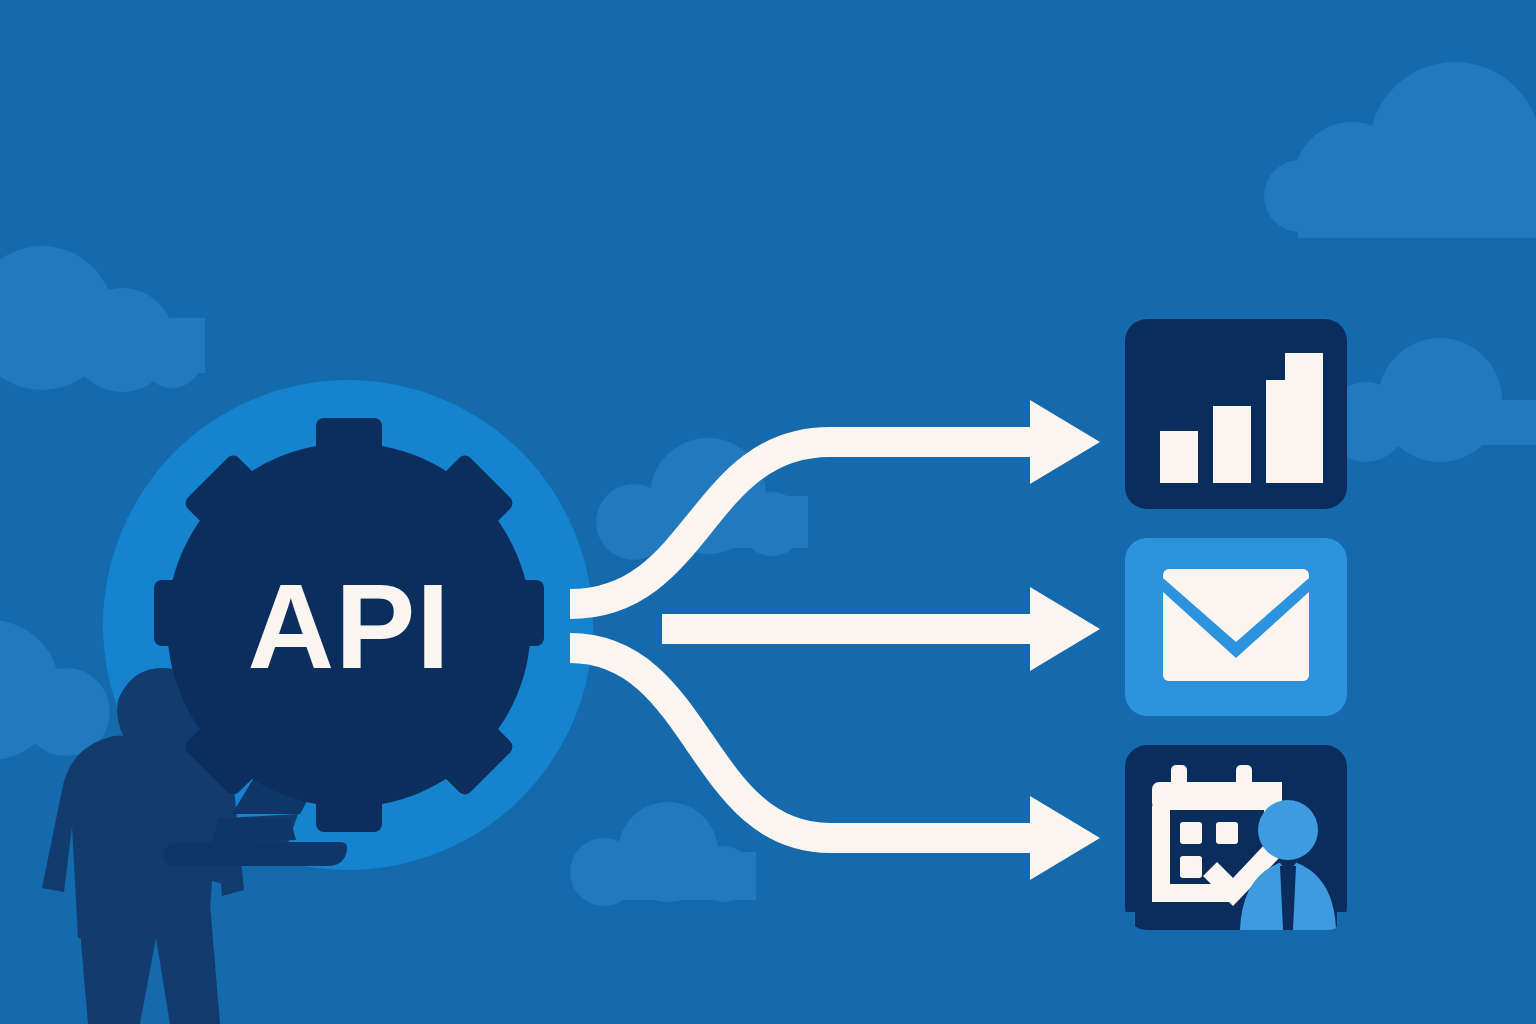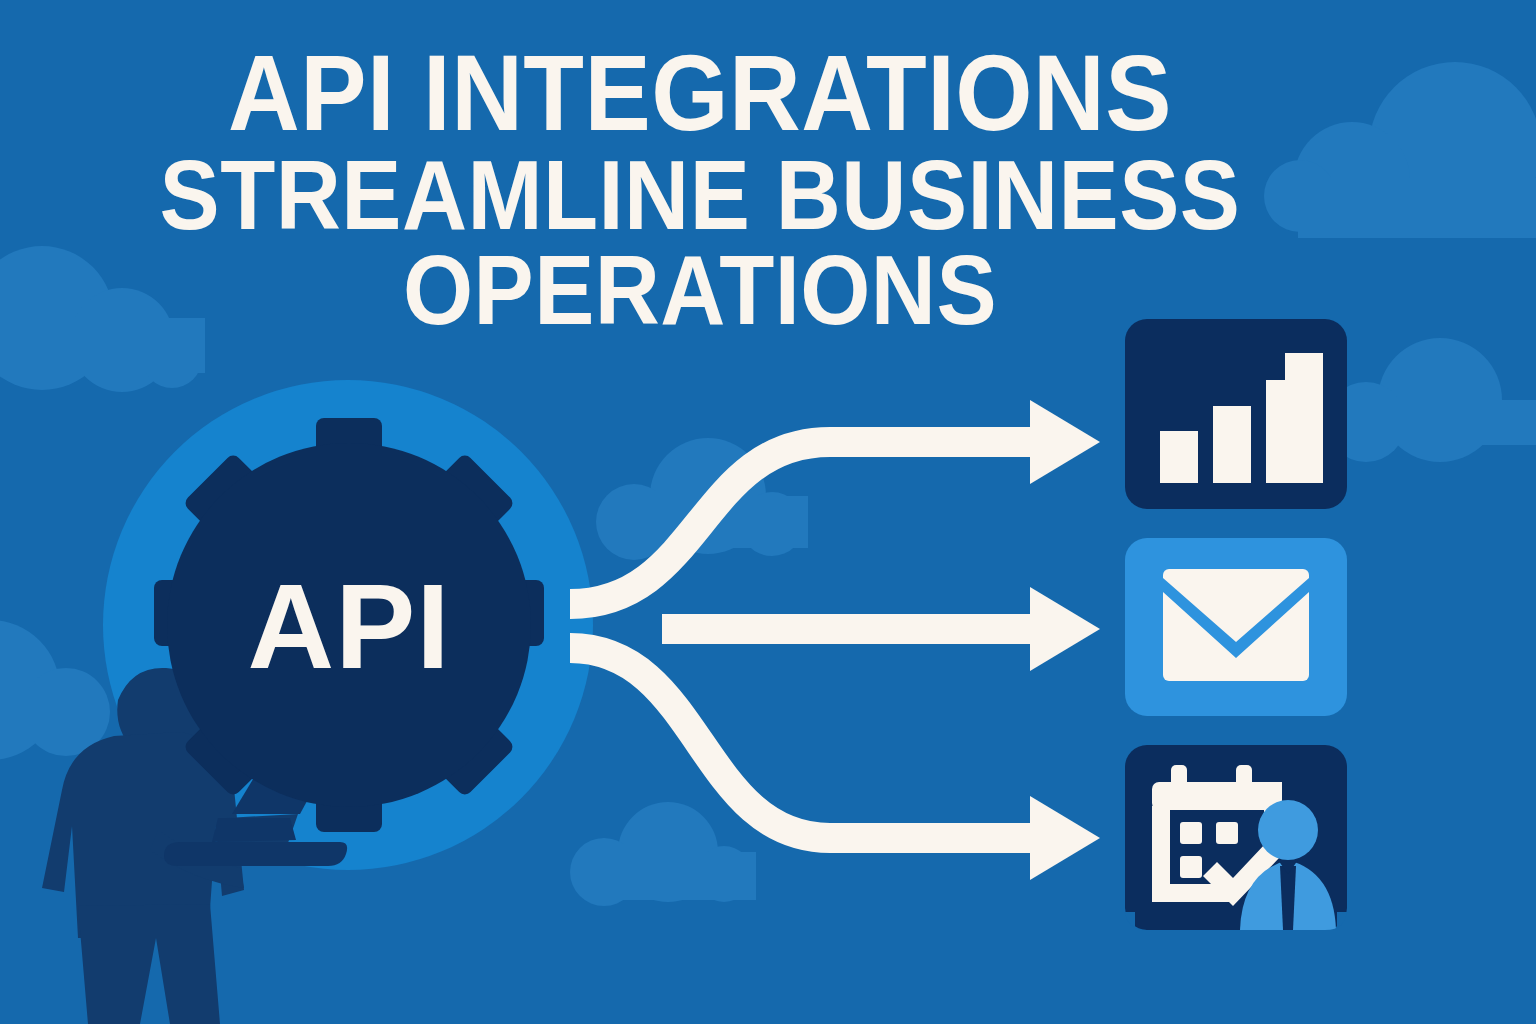--- a/index.html
+++ b/index.html
@@ -103,25 +103,20 @@
       </g>
 
       <g>
         <circle cx="-10" cy="690" r="70"></circle>
         <circle cx="66" cy="712" r="44"></circle>
         <rect x="-70" y="690" width="150" height="46"></rect>
       </g>
     </g>
   </svg>
 
-  <div id="headline">
-    <span class="hl-line" id="hl-1">API INTEGRATIONS</span>
-    <span class="hl-line" id="hl-2">STREAMLINE BUSINESS</span>
-    <span class="hl-line" id="hl-3">OPERATIONS</span>
-  </div>
 
   <svg id="art-svg" viewBox="0 0 1536 1024">
 
     <circle cx="348" cy="625" r="245" fill="#1583ce"></circle>
 
     <g fill="#123c6e">
       <path d="M118 700 q14 -34 48 -32 q34 2 40 30 q5 26 -8 44 l-6 44 l-56 2 l-4 -40 q-18 -20 -14 -48 Z"></path>
       <path d="M62 790 q8 -44 52 -54 l66 -4 q46 8 54 56 l10 102 l-22 6 l-6 -70 l-8 110 l-130 2 l-6 -112 l-8 66 l-22 -4 Z"></path>
       <path d="M78 906 l132 -2 l10 120 l-50 0 l-14 -86 l-16 86 l-52 0 Z"></path>
       <path d="M158 830 q40 28 82 38 l4 20 q-54 -8 -94 -38 Z"></path>

